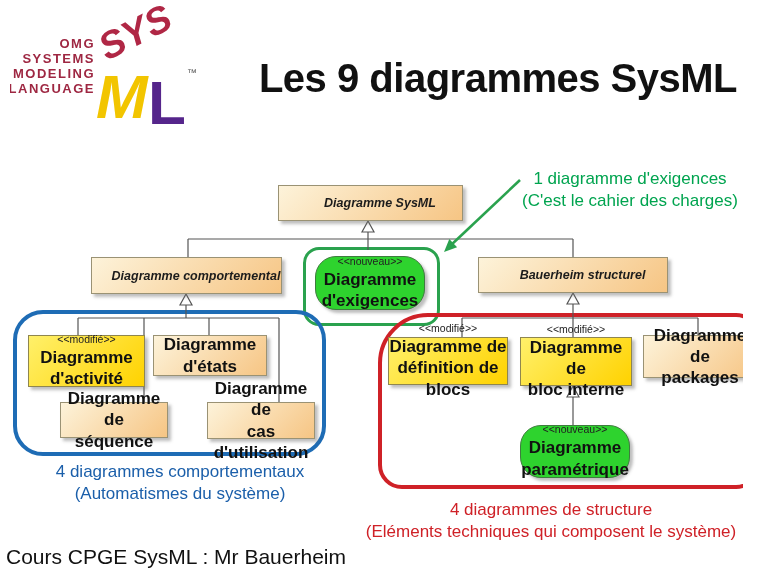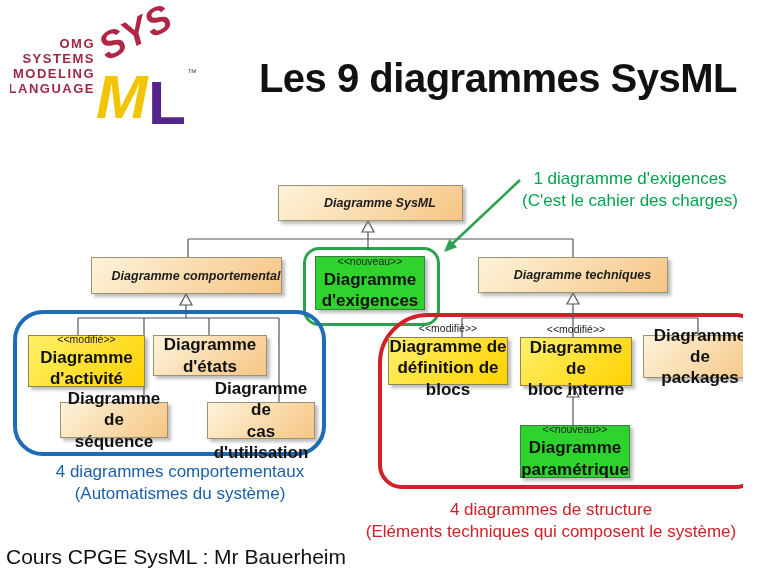--- a/index.html
+++ b/index.html
@@ -16,21 +16,21 @@
   }
   
   .uml-box{
     position:absolute;border:1px solid #9a9274;box-sizing:border-box;
     box-shadow:3px 3px 3px rgba(110,110,110,.45);
     display:flex;flex-direction:column;align-items:center;justify-content:center;
     text-align:center;z-index:3;
   }
   .peach{background:linear-gradient(135deg,var(--peach1) 0%,var(--peach2) 100%);}
   .yellow{background:linear-gradient(135deg,var(--yellow1) 0%,var(--yellow2) 100%);border-color:#8f864f;}
-  .greenbox{background:var(--green-box);border-color:#3f7c3f;}
+  .greenbox{background:var(--green-box);border-color:#3f7c3f;border-radius:21px;}
   .uml-title{font-size:12.5px;font-weight:bold;font-style:italic;color:#1c1c1c;padding-left:19px;}
   .uml-stereo{font-size:10.5px;color:#222;margin-bottom:2px;}
   .uml-name{font-size:17px;font-weight:bold;color:#111;white-space:pre-line;line-height:1.25;}
   
   .outline{position:absolute;box-sizing:border-box;background:transparent;z-index:1;}
   .outline.green{left:303px;top:247px;width:137px;height:79px;border:3px solid var(--green-outline);border-radius:16px;}
   .outline.blue{left:13px;top:310px;width:313px;height:146px;border:4px solid var(--blue-outline);border-radius:30px;}
   .outline.red{left:378px;top:313px;width:382px;height:176px;border:4px solid var(--red-outline);border-radius:50px 24px 24px 24px;}
   
   .connectors{position:absolute;left:0;top:0;z-index:2;pointer-events:none;}
@@ -101,21 +101,21 @@
     <span class="uml-title">Diagramme comportemental</span>
   </div>
 
   <div class="uml-box greenbox" style="left:315px;top:256px;width:110px;height:54px;">
     <span class="uml-stereo">&lt;&lt;nouveau&gt;&gt;</span>
     <span class="uml-name">Diagramme
 d'exigences</span>
   </div>
 
   <div class="uml-box peach" style="left:478px;top:257px;width:190px;height:36px;">
-    <span class="uml-title">Diagramme techniques</span>
+    <span class="uml-title">Bauerheim structurel</span>
   </div>
 
   <div class="uml-box yellow" style="left:28px;top:335px;width:117px;height:52px;">
     <span class="uml-stereo">&lt;&lt;modifié&gt;&gt;</span>
     <span class="uml-name">Diagramme
 d'activité</span>
   </div>
 
   <div class="uml-box peach" style="left:153px;top:335px;width:114px;height:41px;">
     <span class="uml-name">Diagramme

